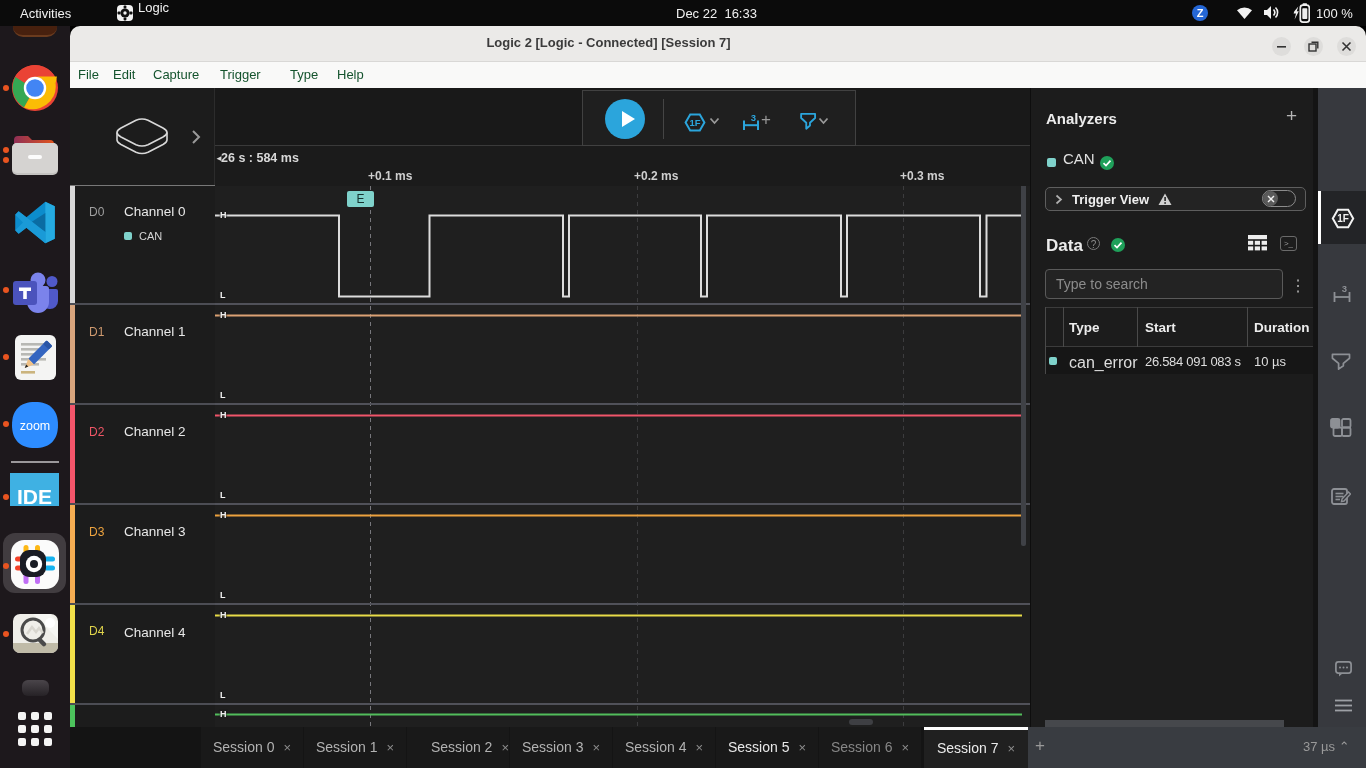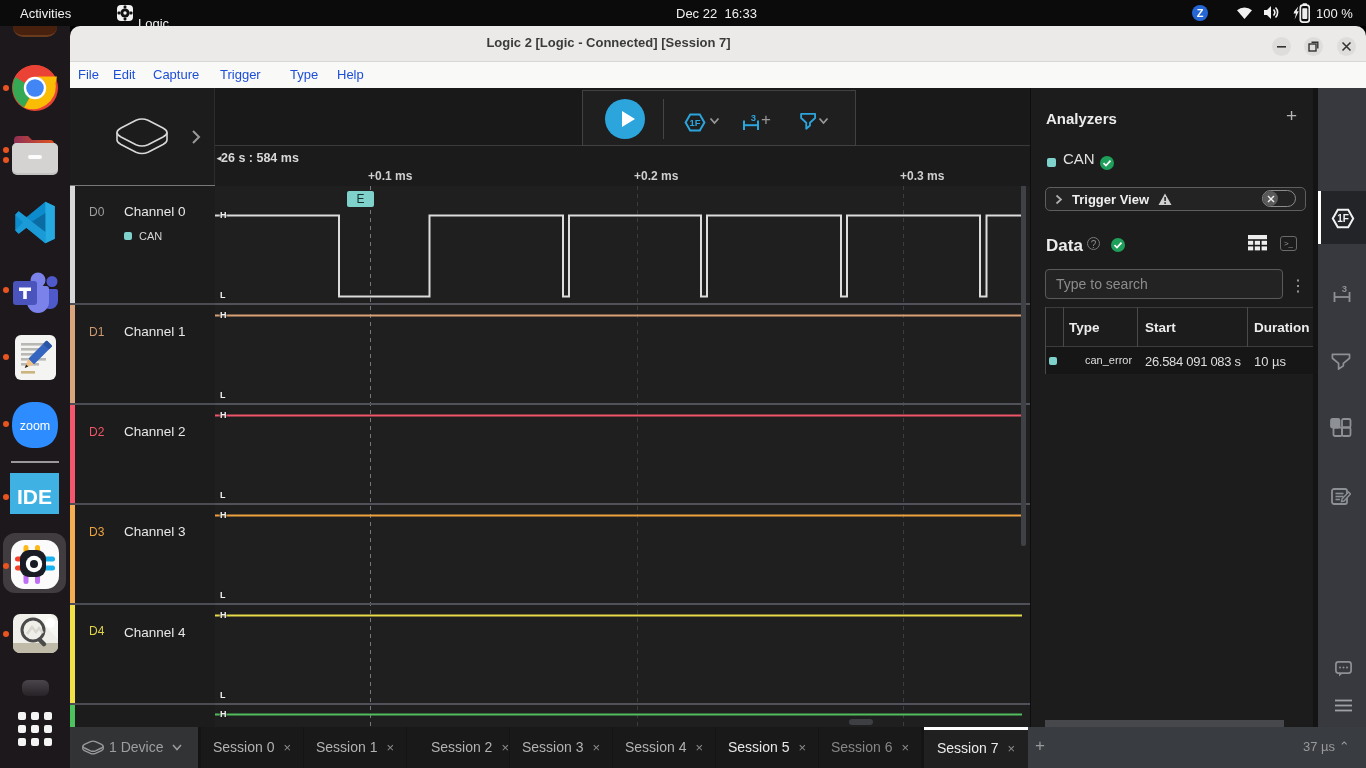--- a/index.html
+++ b/index.html
@@ -5,21 +5,21 @@
 * { margin:0; padding:0; box-sizing:border-box; }
 html,body { width:1366px; height:768px; overflow:hidden; background:#000; font-family:"Liberation Sans",sans-serif; }
 .abs { position:absolute; }
 #stage { position:relative; width:1366px; height:768px; }
 
 #topbar { left:0; top:0; width:1366px; height:26px; background:#0b0b0b; color:#f1f1f1; font-size:13px; }
 
 #dock { left:0; top:26px; width:70px; height:742px; background:#1d181c; }
 
 #titlebar { left:70px; top:26px; width:1296px; height:36px; background:#ebeae8; border-bottom:1px solid #d9d8d6; border-radius:10px 10px 0 0; }
-#menubar { left:70px; top:62px; width:1296px; height:26px; background:#f9f9f8; color:#1d4ed8; font-size:13px; }
+#menubar { left:70px; top:62px; width:1296px; height:26px; background:#f9f9f8; color:#14532d; font-size:13px; }
 
 #app { left:70px; top:88px; width:1296px; height:639px; background:#1a1a1a; }
 #bottombar { left:70px; top:727px; width:1296px; height:41px; background:#141414; }
 .dot { position:absolute; left:3px; width:6px; height:6px; border-radius:50%; background:#e95420; }
 .winbtn { position:absolute; top:37px; width:19px; height:19px; border-radius:50%; background:#dedddb; }
 .hl { position:absolute; font-size:9px; font-weight:bold; color:#f0f0f0; line-height:10px; text-shadow:0 0 2px #1f1f1f,0 0 2px #1f1f1f; }
 .stripe { position:absolute; left:0; width:5px; }
 .rowdiv { position:absolute; left:0; width:145px; height:2px; background:#4c4d54; }
 .dlab { position:absolute; left:19px; font-size:12px; }
 .clab { position:absolute; left:54px; font-size:13.5px; color:#e8e8e8; }
@@ -35,21 +35,21 @@
         <rect x="0" y="0" width="16" height="16" rx="4" fill="#f2f2f2"></rect>
         <circle cx="8" cy="8" r="4.6" fill="#111"></circle>
         <circle cx="8" cy="8" r="1.7" fill="#f2f2f2"></circle>
         <g fill="#111">
           <rect x="6.6" y="0.5" width="2.8" height="3" rx="1"></rect>
           <rect x="6.6" y="12.5" width="2.8" height="3" rx="1"></rect>
           <rect x="0.5" y="6.6" width="3" height="2.8" rx="1"></rect>
           <rect x="12.5" y="6.6" width="3" height="2.8" rx="1"></rect>
         </g>
       </svg>
-    <div class="abs" style="left:138px;top:16px;">Logic</div>
+    <div class="abs" style="left:138px;top:0;">Logic</div>
     <div class="abs" style="left:676px;top:6px;">Dec 22&nbsp; 16:33</div>
     <div class="abs" style="left:1192px;top:5px;width:16px;height:16px;border-radius:50%;background:#2567d6;color:#fff;font-size:11px;font-weight:bold;text-align:center;line-height:16px;">Z</div>
     <svg class="abs" style="left:1236px;top:6px;" width="17" height="14" viewBox="0 0 17 14">
         <path d="M8.5 13 L1 4.2 A11.5 11.5 0 0 1 16 4.2 Z" fill="#f1f1f1"></path>
       </svg>
     <svg class="abs" style="left:1264px;top:5px;" width="17" height="15" viewBox="0 0 17 15">
         <path d="M0 5 h3 l4-4 v13 l-4-4 h-3 z" fill="#f1f1f1"></path>
         <path d="M9.5 4.5 a4.5 4.5 0 0 1 0 6" stroke="#f1f1f1" stroke-width="1.6" fill="none"></path>
         <path d="M11.5 2.5 a7 7 0 0 1 0 10" stroke="#f1f1f1" stroke-width="1.6" fill="none"></path>
       </svg>
@@ -127,21 +127,21 @@
       </svg>
     <div class="dot" style="top:328px;"></div>
 
     <svg class="abs" style="left:12px;top:376px;" width="46" height="46" viewBox="0 0 46 46">
         <path d="M23 0 C38 0 46 8 46 23 C46 38 38 46 23 46 C8 46 0 38 0 23 C0 8 8 0 23 0 Z" fill="#2d8cff"></path>
         <text x="23" y="28" font-size="12.5" fill="#fff" text-anchor="middle" font-family="Liberation Sans">zoom</text>
       </svg>
     <div class="dot" style="top:395px;"></div>
     <div class="abs" style="left:11px;top:435px;width:48px;height:2px;background:#9b989b;"></div>
 
-    <div class="abs" style="left:10px;top:447px;width:49px;height:41px;background:#3fb1e3;color:#fff;font-weight:bold;font-size:21px;text-align:center;line-height:47px;letter-spacing:0px;">IDE</div>
+    <div class="abs" style="left:10px;top:447px;width:49px;height:33px;background:#3fb1e3;color:#fff;font-weight:bold;font-size:21px;text-align:center;line-height:47px;letter-spacing:0px;">IDE</div>
     <div class="dot" style="top:468px;"></div>
 
     <div class="abs" style="left:3px;top:507px;width:63px;height:60px;border-radius:12px;background:#413c40;"></div>
     <svg class="abs" style="left:11px;top:514px;" width="48" height="49" viewBox="0 0 48 49">
         <rect x="0" y="0" width="48" height="49" rx="13" fill="#fbfbfb"></rect>
         <g stroke-linecap="round">
           <rect x="12.5" y="5" width="5" height="10" rx="2.5" fill="#fdb815"></rect>
           <rect x="24" y="5" width="5" height="10" rx="2.5" fill="#fdb815"></rect>
           <rect x="4" y="16.5" width="11" height="5" rx="2.5" fill="#f23f26"></rect>
           <rect x="4" y="25.5" width="11" height="5" rx="2.5" fill="#f23f26"></rect>
@@ -373,21 +373,21 @@
     <div class="abs" style="left:14px;top:258px;width:274px;height:1px;background:#3c3c3c;"></div>
     <div class="abs" style="left:14px;top:219px;width:1px;height:67px;background:#4a4a4a;"></div>
     <div class="abs" style="left:32px;top:219px;width:1px;height:67px;background:#4a4a4a;"></div>
     <div class="abs" style="left:106px;top:219px;width:1px;height:67px;background:#4a4a4a;"></div>
     <div class="abs" style="left:216px;top:219px;width:1px;height:67px;background:#4a4a4a;"></div>
     <div class="abs" style="left:38px;top:232px;font-size:13.5px;font-weight:bold;color:#ececec;">Type</div>
     <div class="abs" style="left:114px;top:232px;font-size:13.5px;font-weight:bold;color:#ececec;">Start</div>
     <div class="abs" style="left:223px;top:232px;font-size:13.5px;font-weight:bold;color:#ececec;">Duration</div>
     <div class="abs" style="left:15px;top:259px;width:273px;height:27px;background:#161616;"></div>
     <div class="abs" style="left:18px;top:269px;width:8px;height:8px;border-radius:2px;background:#7fd2cb;"></div>
-    <div class="abs" style="left:54px;top:266px;font-size:11px;color:#dedede;">can_error</div>
+    <div class="abs" style="left:38px;top:266px;font-size:16px;color:#dedede;">can_error</div>
     <div class="abs" style="left:114px;top:266px;font-size:13px;letter-spacing:-0.3px;color:#dedede;">26.584 091 083 s</div>
     <div class="abs" style="left:223px;top:266px;font-size:13px;color:#dedede;">10 µs</div>
     <div class="abs" style="left:14px;top:632px;width:239px;height:7px;background:#46484c;"></div>
     <div class="abs" style="left:282px;top:0;width:6px;height:639px;background:#141414;"></div>
   </div>
 
   <div class="abs" id="rsidebar" style="left:1318px;top:88px;width:48px;height:639px;background:#37393e;">
     <div class="abs" style="left:0;top:103px;width:48px;height:53px;background:#232427;"></div>
     <div class="abs" style="left:0;top:103px;width:3px;height:53px;background:#fff;"></div>
     <svg class="abs" style="left:13px;top:120px;" width="24" height="21" viewBox="0 0 24 21">
@@ -433,32 +433,20 @@
       </svg>
     <svg class="abs" style="left:17px;top:611px;" width="17" height="13" viewBox="0 0 17 13">
         <g stroke="#9da0a5" stroke-width="1.8">
           <path d="M0 1.5 H17"></path>
           <path d="M0 6.5 H17"></path>
           <path d="M0 11.5 H17"></path>
         </g>
       </svg>
   </div>
   <div class="abs" id="bottombar">
-    <div class="abs" style="left:0;top:0;width:128px;height:41px;background:#313335;">
-      <svg class="abs" style="left:12px;top:13px;" width="22" height="15" viewBox="0 0 22 15">
-          <g fill="none" stroke="#9a9a9a" stroke-width="1.4">
-            <path d="M8.5 1.6 Q11 0.6 13.5 1.6 L19.5 4.4 Q21.2 5.3 21.2 6.2 Q21.2 7.1 19.5 8 L13.5 10.8 Q11 11.8 8.5 10.8 L2.5 8 Q0.8 7.1 0.8 6.2 Q0.8 5.3 2.5 4.4 Z"></path>
-            <path d="M21.2 6.2 L21.2 8.8 Q21.2 9.7 19.5 10.6 L13.5 13.4 Q11 14.4 8.5 13.4 L2.5 10.6 Q0.8 9.7 0.8 8.8 L0.8 6.2"></path>
-          </g>
-        </svg>
-      <div class="abs" style="left:39px;top:12px;font-size:14px;color:#9e9e9e;">1 Device</div>
-      <svg class="abs" style="left:102px;top:17px;" width="10" height="7" viewBox="0 0 10 7">
-          <path d="M1 1 L5 5.5 L9 1" fill="none" stroke="#9a9a9a" stroke-width="1.6"></path>
-        </svg>
-    </div>
     <div class="tab" style="left:131px;"><span>Session 0</span><span class="tx">×</span></div>
     <div class="tab" style="left:234px;"><span>Session 1</span><span class="tx">×</span></div>
     <div class="tab" style="left:337px;text-align:right;"><span>Session 2</span><span class="tx">×</span></div>
     <div class="tab" style="left:440px;"><span>Session 3</span><span class="tx">×</span></div>
     <div class="tab" style="left:543px;"><span>Session 4</span><span class="tx">×</span></div>
     <div class="tab" style="left:646px;color:#e8e8e8;"><span>Session 5</span><span class="tx">×</span></div>
     <div class="tab" style="left:749px;color:#868686;"><span>Session 6</span><span class="tx">×</span></div>
     <div class="tab" style="left:854px;width:104px;background:#202020;border-top:3px solid #fff;color:#ebebeb;line-height:36px;"><span>Session 7</span><span class="tx">×</span></div>
     <div class="abs" style="left:958px;top:0;width:338px;height:41px;background:#393c41;"></div>
     <div class="abs" style="left:965px;top:9px;font-size:17px;color:#9a9a9a;">+</div>

